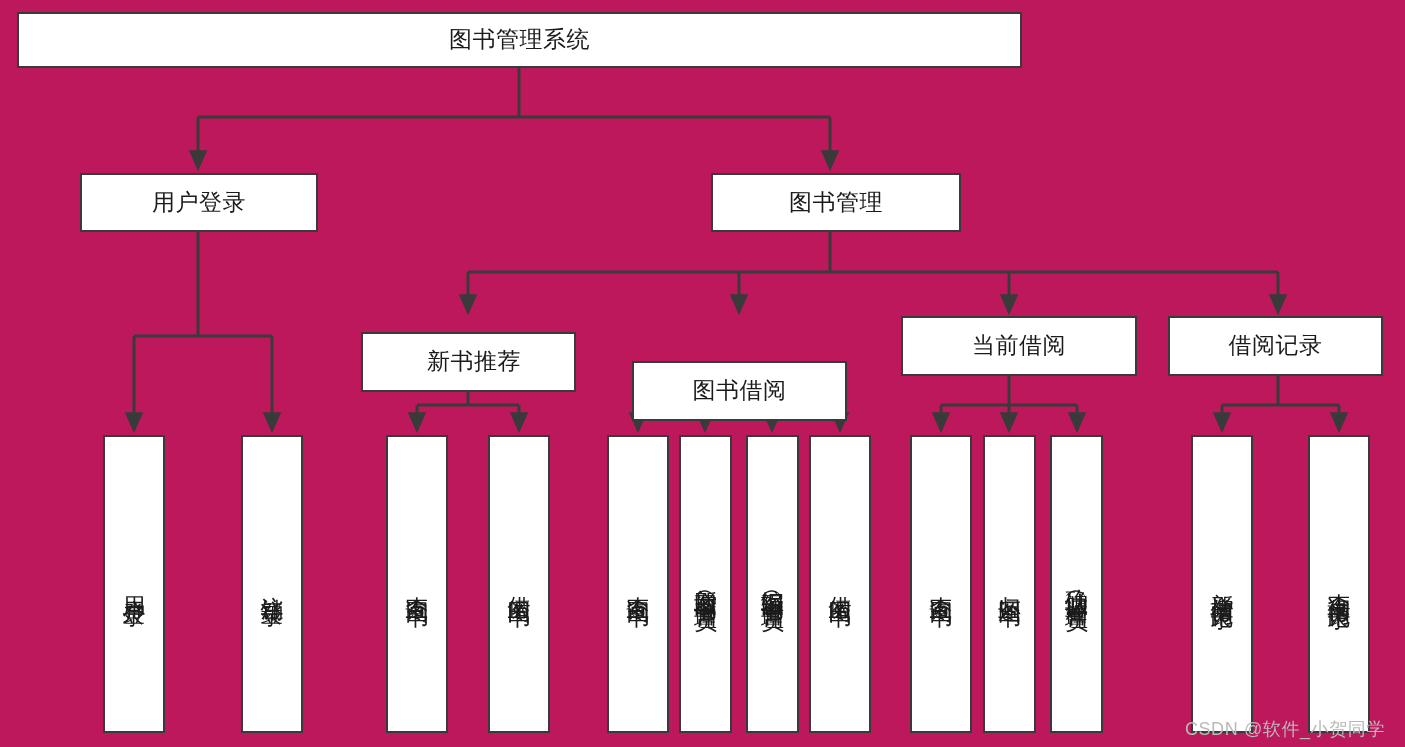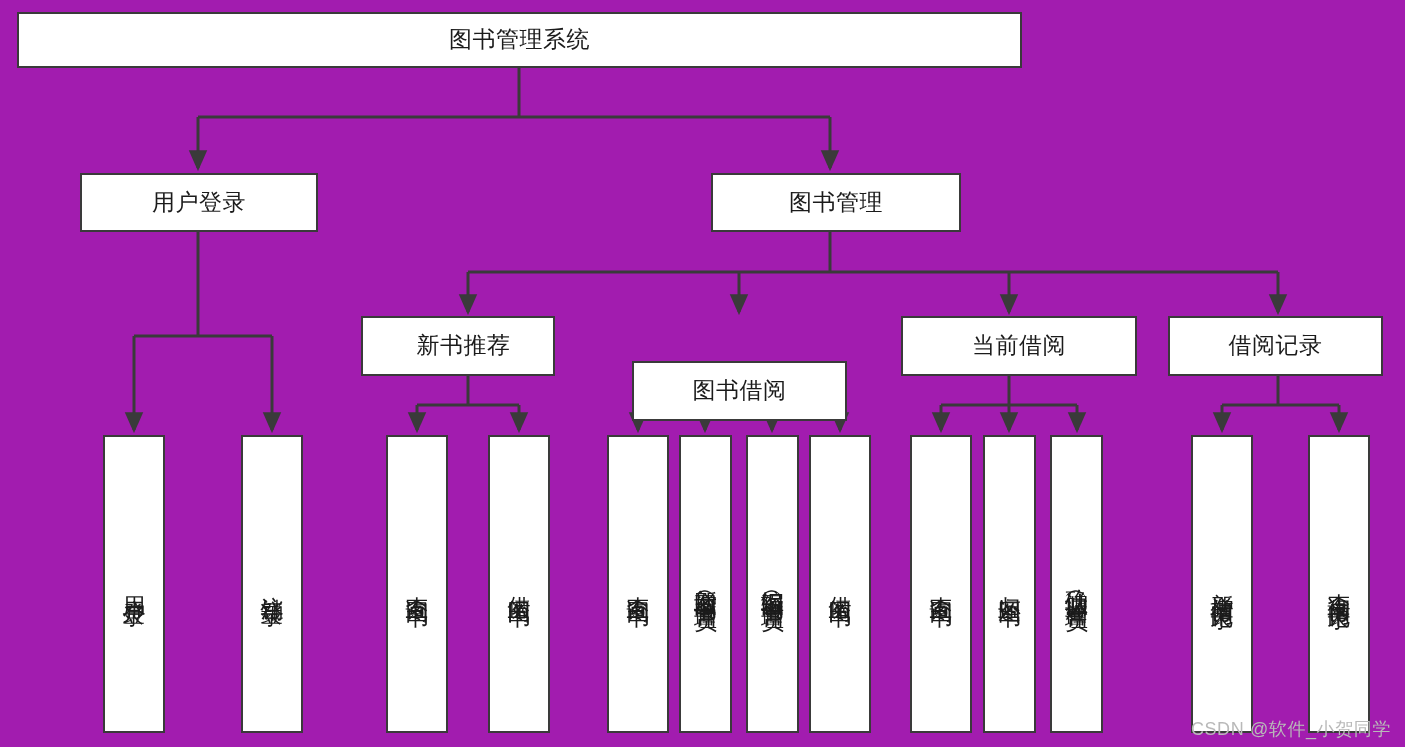--- a/index.html
+++ b/index.html
@@ -5,21 +5,21 @@
 <style>
   html, body {
     margin: 0;
     padding: 0;
     background: #ffffff;
   }
   #canvas {
     position: relative;
     width: 1405px;
     height: 747px;
-    background: #a21caf;
+    background: #be185d;
     font-family: "Liberation Sans", "DejaVu Sans", sans-serif;
     overflow: hidden;
   }
   #connectors {
     position: absolute;
     left: 0;
     top: 0;
     width: 1405px;
     height: 747px;
     pointer-events: none;
@@ -57,21 +57,21 @@
   .node.vert .label {
     writing-mode: vertical-rl;
     text-orientation: upright;
     font-size: 23px;
     line-height: 1.0;
     letter-spacing: 3px;
     white-space: nowrap;
   }
   .watermark {
     position: absolute;
-    right: 14px;
+    right: 20px;
     bottom: 6px;
     font-size: 18px;
     color: #b9b9b9;
     letter-spacing: 0.6px;
     z-index: 5;
     white-space: nowrap;
     font-family: "Liberation Sans", "DejaVu Sans", sans-serif;
   }
 </style>
 </head>
@@ -135,21 +135,21 @@
     <span class="label">图书管理系统</span>
   </div>
 
   <div class="node horiz" style="left:80px; top:173px; width:238px; height:59px;">
     <span class="label">用户登录</span>
   </div>
   <div class="node horiz" style="left:711px; top:173px; width:250px; height:59px;">
     <span class="label">图书管理</span>
   </div>
 
-  <div class="node horiz" style="left:361px; top:316px; width:194px; height:60px;padding-left:11px;">
+  <div class="node horiz" style="left:361px; top:332px; width:215px; height:60px;padding-left:11px;">
     <span class="label">新书推荐</span>
   </div>
   <div class="node horiz" style="left:632px; top:316px; width:215px; height:60px;margin-top:45px;">
     <span class="label">图书借阅</span>
   </div>
   <div class="node horiz" style="left:901px; top:316px; width:236px; height:60px;">
     <span class="label">当前借阅</span>
   </div>
   <div class="node horiz" style="left:1168px; top:316px; width:215px; height:60px;">
     <span class="label">借阅记录</span>

